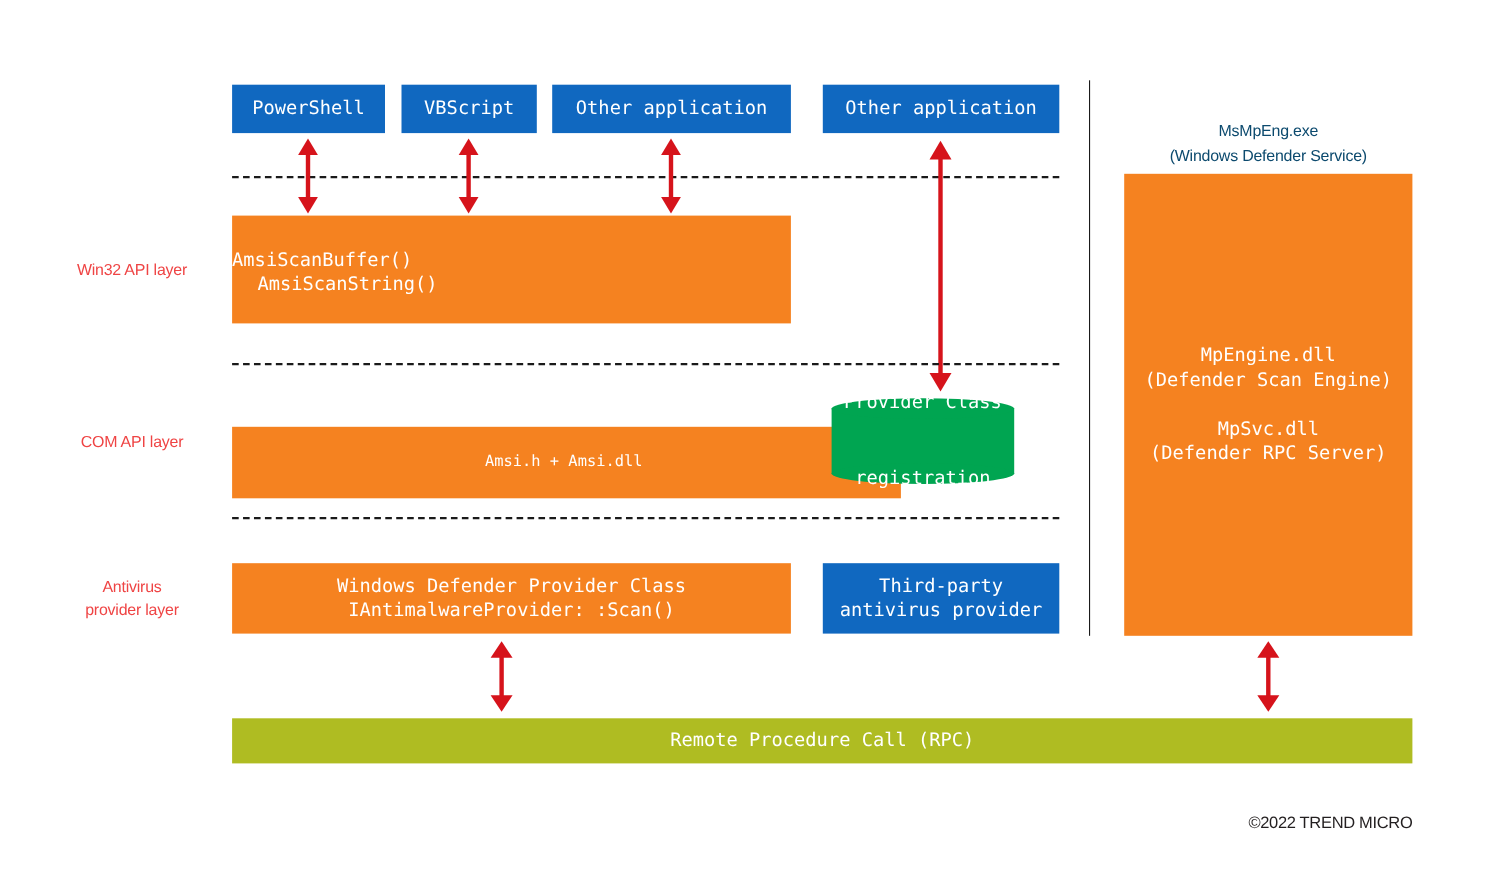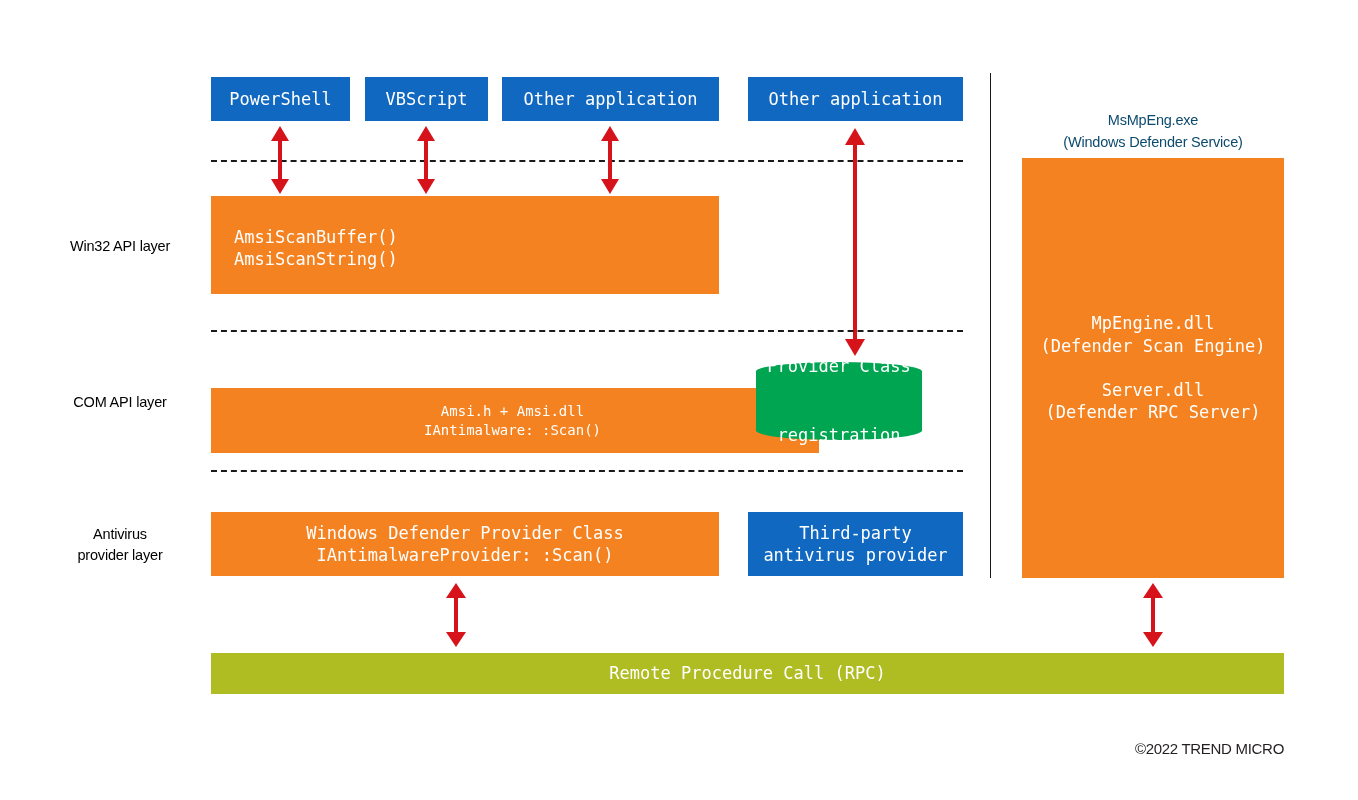--- a/index.html
+++ b/index.html
@@ -31,21 +31,21 @@
     white-space: pre;
   }
   .blue   { background: #1068C0; }
   .orange { background: #F58220; }
   .olive  { background: #AFBC22; }
 
   .layer-label {
     position: absolute;
     font-family: "Liberation Sans", sans-serif;
     font-size: 14.5px;
-    color: #000000;
+    color: #ef4444;
     text-align: center;
     line-height: 1.45;
     letter-spacing: -0.2px;
   }
   .plain-label {
     position: absolute;
     font-family: "Liberation Sans", sans-serif;
     color: #0c4a6e;
     text-align: center;
     line-height: 1.5;
@@ -156,33 +156,32 @@
       <polygon points="12,0 2,17 22,17" fill="#D6131B"></polygon>
       <polygon points="12,228 2,211 22,211" fill="#D6131B"></polygon>
     </svg>
   </div>
 
   <div class="layer-label" style="left:35px; top:236px; width:170px;">
     <span>Win32 API layer</span>
   </div>
 
   <div class="box orange" style="left:211px; top:196px; width:508px; height:98px; font-size:17px; align-items:stretch; justify-content:center; padding:6px 0 8px 0;">
-    <span class="mono-line" style="text-align:left; display:block; padding-left:23px; margin-top:8px;">AmsiScanBuffer()</span>
+    <span class="mono-line" style="text-align:left; display:block; margin-top:8px;">AmsiScanBuffer()</span>
     <span class="mono-line" style="text-align:left; display:block; padding-left:23px;">AmsiScanString()</span>
   </div>
 
   <div class="dashed" style="left:211px; top:330px; width:752px;"></div>
 
   <div class="layer-label" style="left:35px; top:392px; width:170px;">
     <span>COM API layer</span>
   </div>
 
   <div class="box orange" style="left:211px; top:388px; width:608px; height:65px; font-size:14px;">
     <span class="mono-line" style="margin-left:-5px;">Amsi.h + Amsi.dll</span>
-    <span class="mono-line" style="margin-left:-5px;">IAntimalware: :Scan()</span>
   </div>
 
   <div class="cylinder" style="left:756px; top:362px; width:166px; height:78px;">
     <div class="cyl-body" style="top:9px; height:60px;"></div>
     <div class="cyl-cap cyl-cap-top" style="top:0px; height:19px;"></div>
     <div class="cyl-cap" style="top:59px; height:19px; border-radius:50%;"></div>
     <div class="cyl-text" style="font-size:17px;">
       <span class="mono-line" style="display:block;">Provider Class</span>
       <span class="mono-line" style="display:block;">registration</span>
     </div>
@@ -229,21 +228,21 @@
 
   <div class="plain-label" style="left:1022px; top:110px; width:262px; font-size:14.5px;">
     <span style="display:block;">MsMpEng.exe</span>
     <span style="display:block;">(Windows Defender Service)</span>
   </div>
 
   <div class="box orange" style="left:1022px; top:158px; width:262px; height:420px; font-size:17px;">
     <span class="mono-line">MpEngine.dll</span>
     <span class="mono-line">(Defender Scan Engine)</span>
     <span style="display:block; height:22px;"></span>
-    <span class="mono-line">Server.dll</span>
+    <span class="mono-line">MpSvc.dll</span>
     <span class="mono-line">(Defender RPC Server)</span>
   </div>
 
   <div class="copyright" style="right:74px; top:740px; font-size:15px;">
     <span>©2022 TREND MICRO</span>
   </div>
 
 </div>
 
 </body></html>

